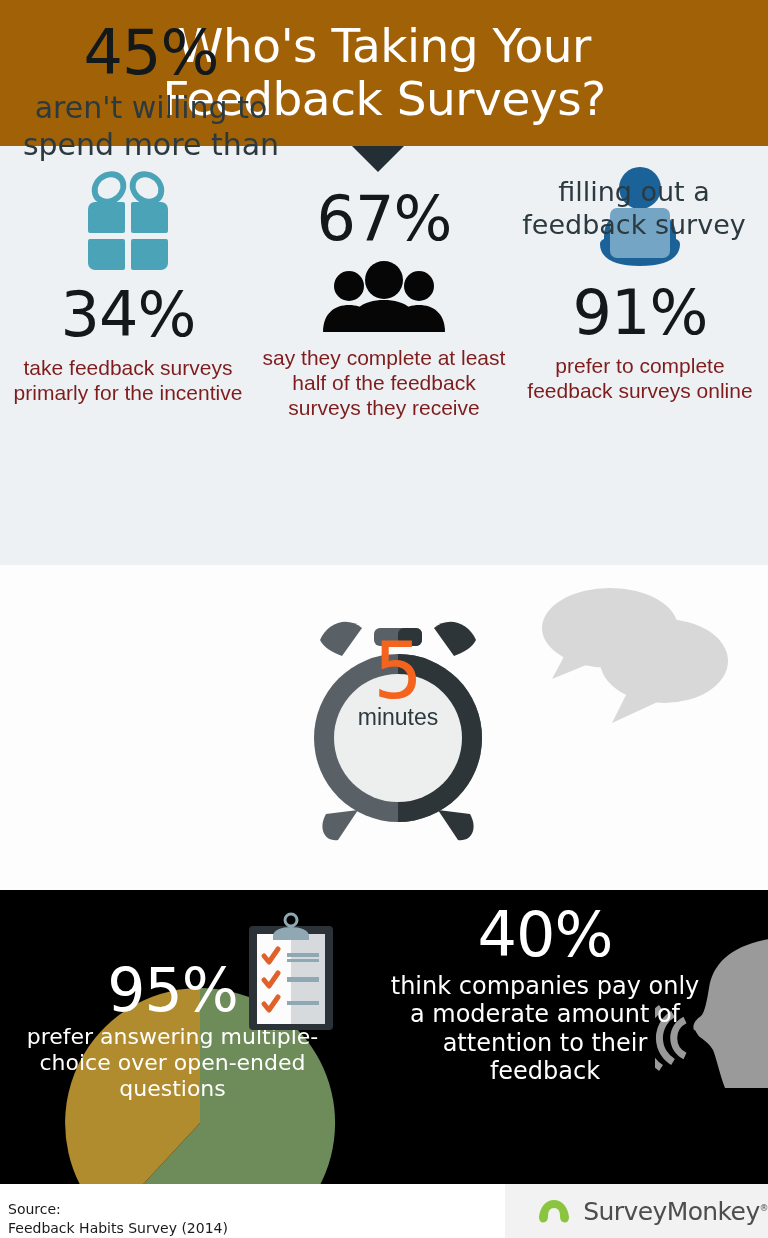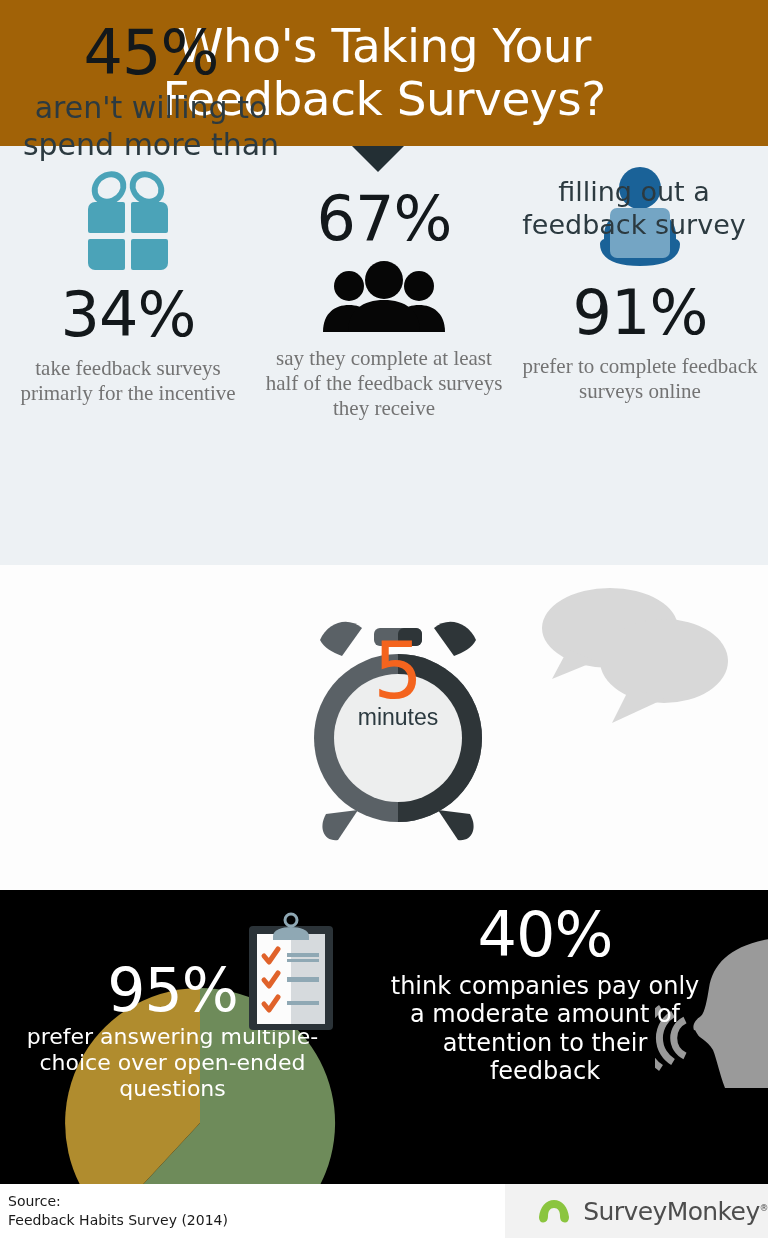--- a/index.html
+++ b/index.html
@@ -43,22 +43,22 @@
     display: flex;
   }
   .col { flex: 1; position: relative; padding-top: 20px; text-align: center; }
 
   .pct {
     font-family: "DejaVu Sans", sans-serif;
     font-size: 62px; font-weight: 400; color: #13181b;
     line-height: 1; letter-spacing: -1px;
   }
   .cap {
-    font-family: Liberation Serif, serif;
-    font-size: 21px; color: #737373; line-height: 1.18;
+    font-family: Liberation Sans, sans-serif;
+    font-size: 21px; color: #7f1d1d; line-height: 1.18;
     margin-top: 10px; padding: 0 6px;
   }
 
   .icon-wrap { display: flex; justify-content: center; align-items: flex-end; }
 
   
   .gift { width: 86px; height: 98px; position: relative; }
   .gift .bow-l, .gift .bow-r {
     position: absolute; top: 0; width: 36px; height: 32px;
     border: 6px solid #4ba3b8; border-radius: 50% 50% 50% 50%;
@@ -121,21 +121,21 @@
   .s3-right .s3-cap { font-size: 24px; margin-top: 6px; }
   .head-icon { position: absolute; left: 655px; top: 938px; width: 120px; height: 150px; z-index: 2; }
   .clipboard { position: absolute; left: 245px; top: 912px; width: 92px; height: 120px; z-index: 4; }
 
   
   .footer {
     position: absolute; left: 0; top: 1184px; width: 768px; height: 54px;
     background: #ffffff; display: flex; align-items: stretch;
   }
   .footer-src {
-    flex: 1; display: flex; flex-direction: column; justify-content: center;
+    flex: 1; display: flex; flex-direction: column; justify-content: flex-end;
     padding-left: 8px;
   }
   .src-line {
     font-family: "DejaVu Sans", sans-serif;
     font-size: 14px; color: #1a1a1a; line-height: 1.35;
   }
   .footer-logo {
     width: 263px; background: #f2f2f2;
     display: flex; align-items: center; justify-content: flex-end; gap: 12px;
   }

